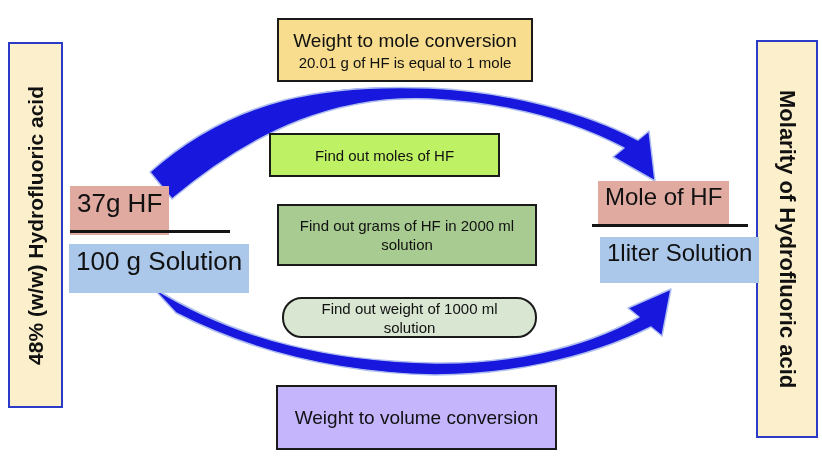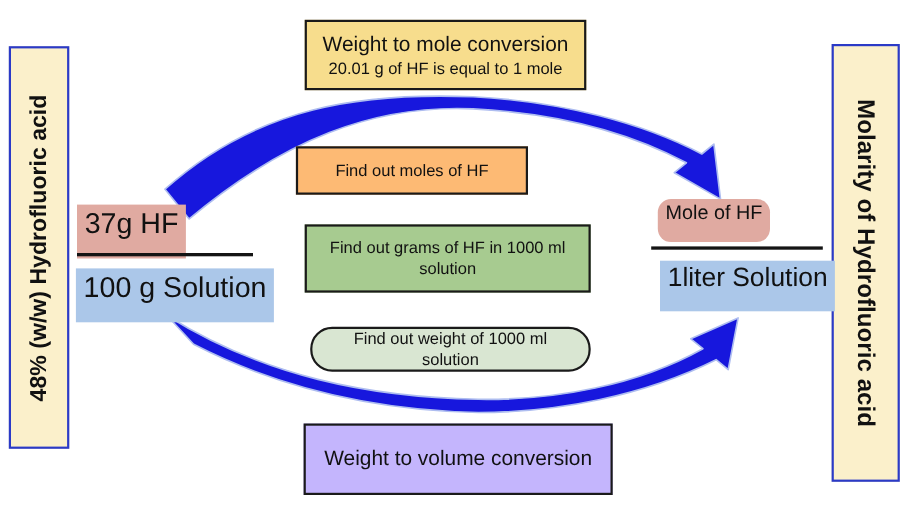--- a/index.html
+++ b/index.html
@@ -25,30 +25,30 @@
   #top-box{left:277px;top:18px;width:256px;height:64px;background:#f7dd8d;}
   #bottom-box{left:276px;top:385px;width:281px;height:65px;background:#c4b5fd;}
   .conv-title{font-weight:normal;font-size:19px;line-height:24px;}
   .conv-sub{font-weight:normal;font-size:15px;line-height:19px;}
   
   .step-box{
     position:absolute;border:2px solid #1a1a1a;box-sizing:border-box;
     display:flex;align-items:center;justify-content:center;text-align:center;
     font-size:15px;line-height:19px;color:#111;padding:2px 10px;
   }
-  #step-1{left:269px;top:133px;width:211px;height:44px;background:#fdba74;}
+  #step-1{left:269px;top:133px;width:231px;height:44px;background:#bef264;}
   #step-2{left:277px;top:204px;width:260px;height:62px;background:#a7cb90;}
   #step-3{left:282px;top:297px;width:255px;height:41px;background:#d9e6d2;border-radius:20px;}
   
   .hl{position:absolute;display:inline-block;color:#111;white-space:nowrap;padding:2px 7px 16px 7px;}
   .hl-pink{background:#e0aaa1;}
   .hl-blue{background:#abc7e9;}
   #left-num{left:70px;top:186px;font-size:26px;}
   #left-den{left:69px;top:244px;font-size:26px;}
-  #right-num{left:598px;top:181px;font-size:18px;border-radius:12px;}
+  #right-num{left:598px;top:181px;font-size:24px;}
   #right-den{left:600px;top:237px;font-size:24px;}
   .frac-line{position:absolute;height:3px;background:#141414;}
   #left-frac-line{left:70px;top:230px;width:160px;}
   #right-frac-line{left:592px;top:224px;width:156px;}
   
   #arrow-layer{position:absolute;left:0;top:0;width:822px;height:464px;pointer-events:none;}
 </style>
 </head>
 <body>
 
@@ -79,21 +79,21 @@
 
   <div id="top-box" class="conv-box">
     <div class="conv-title">Weight to mole conversion</div>
     <div class="conv-sub">20.01 g of HF is equal to 1 mole</div>
   </div>
 
   <div id="step-1" class="step-box">
     <span>Find out moles of HF</span>
   </div>
   <div id="step-2" class="step-box">
-    <span>Find out grams of HF in 1000 ml solution</span>
+    <span>Find out grams of HF in 2000 ml solution</span>
   </div>
   <div id="step-3" class="step-box">
     <span>Find out weight of 1000 ml solution</span>
   </div>
 
   <div id="bottom-box" class="conv-box">
     <div class="conv-title">Weight to volume conversion</div>
   </div>
 
   <span id="left-num" class="hl hl-pink">37g HF</span>

